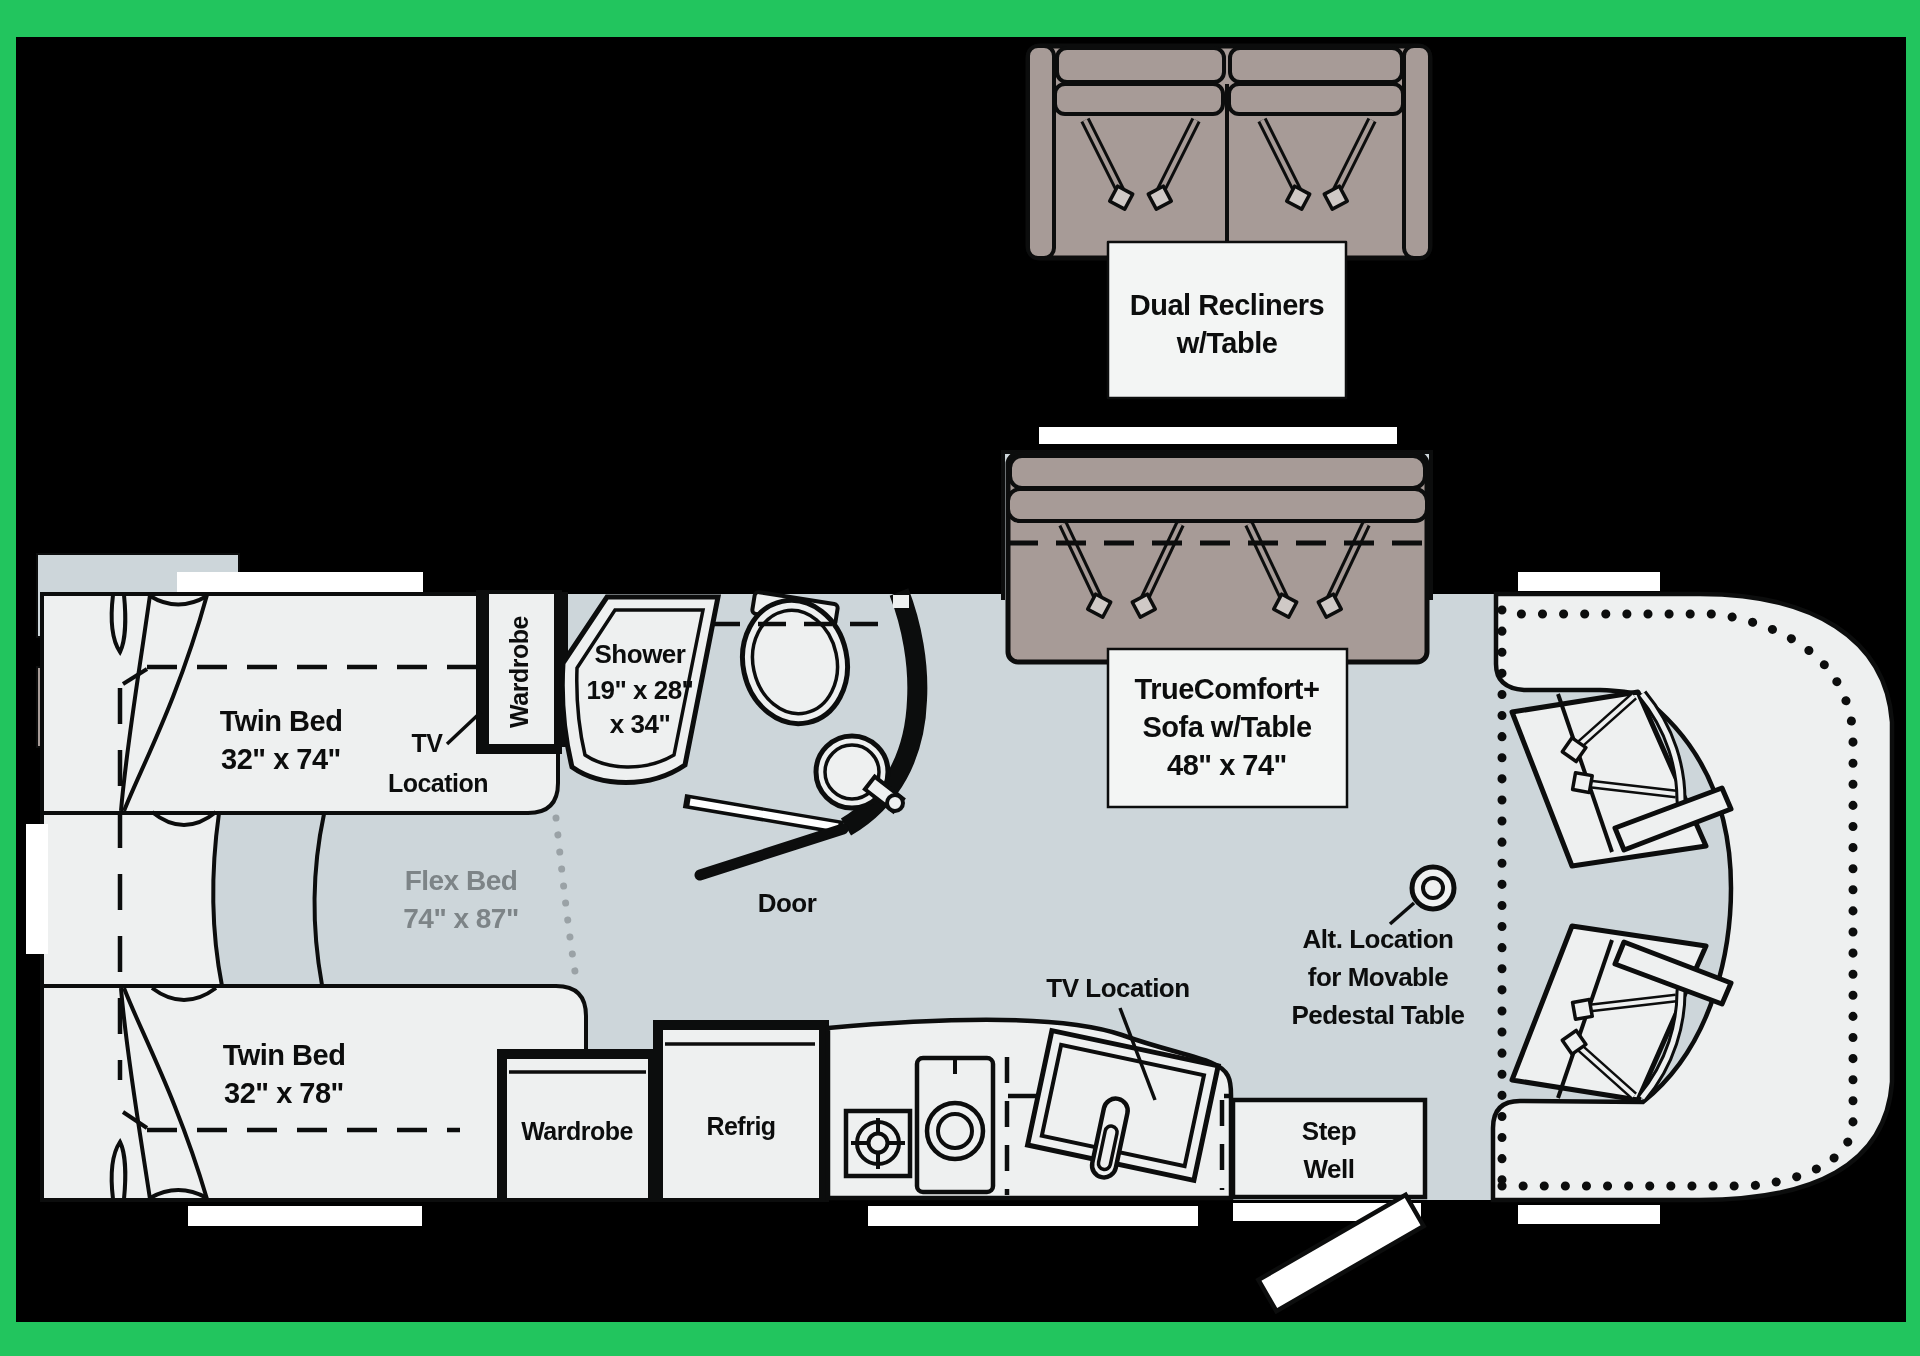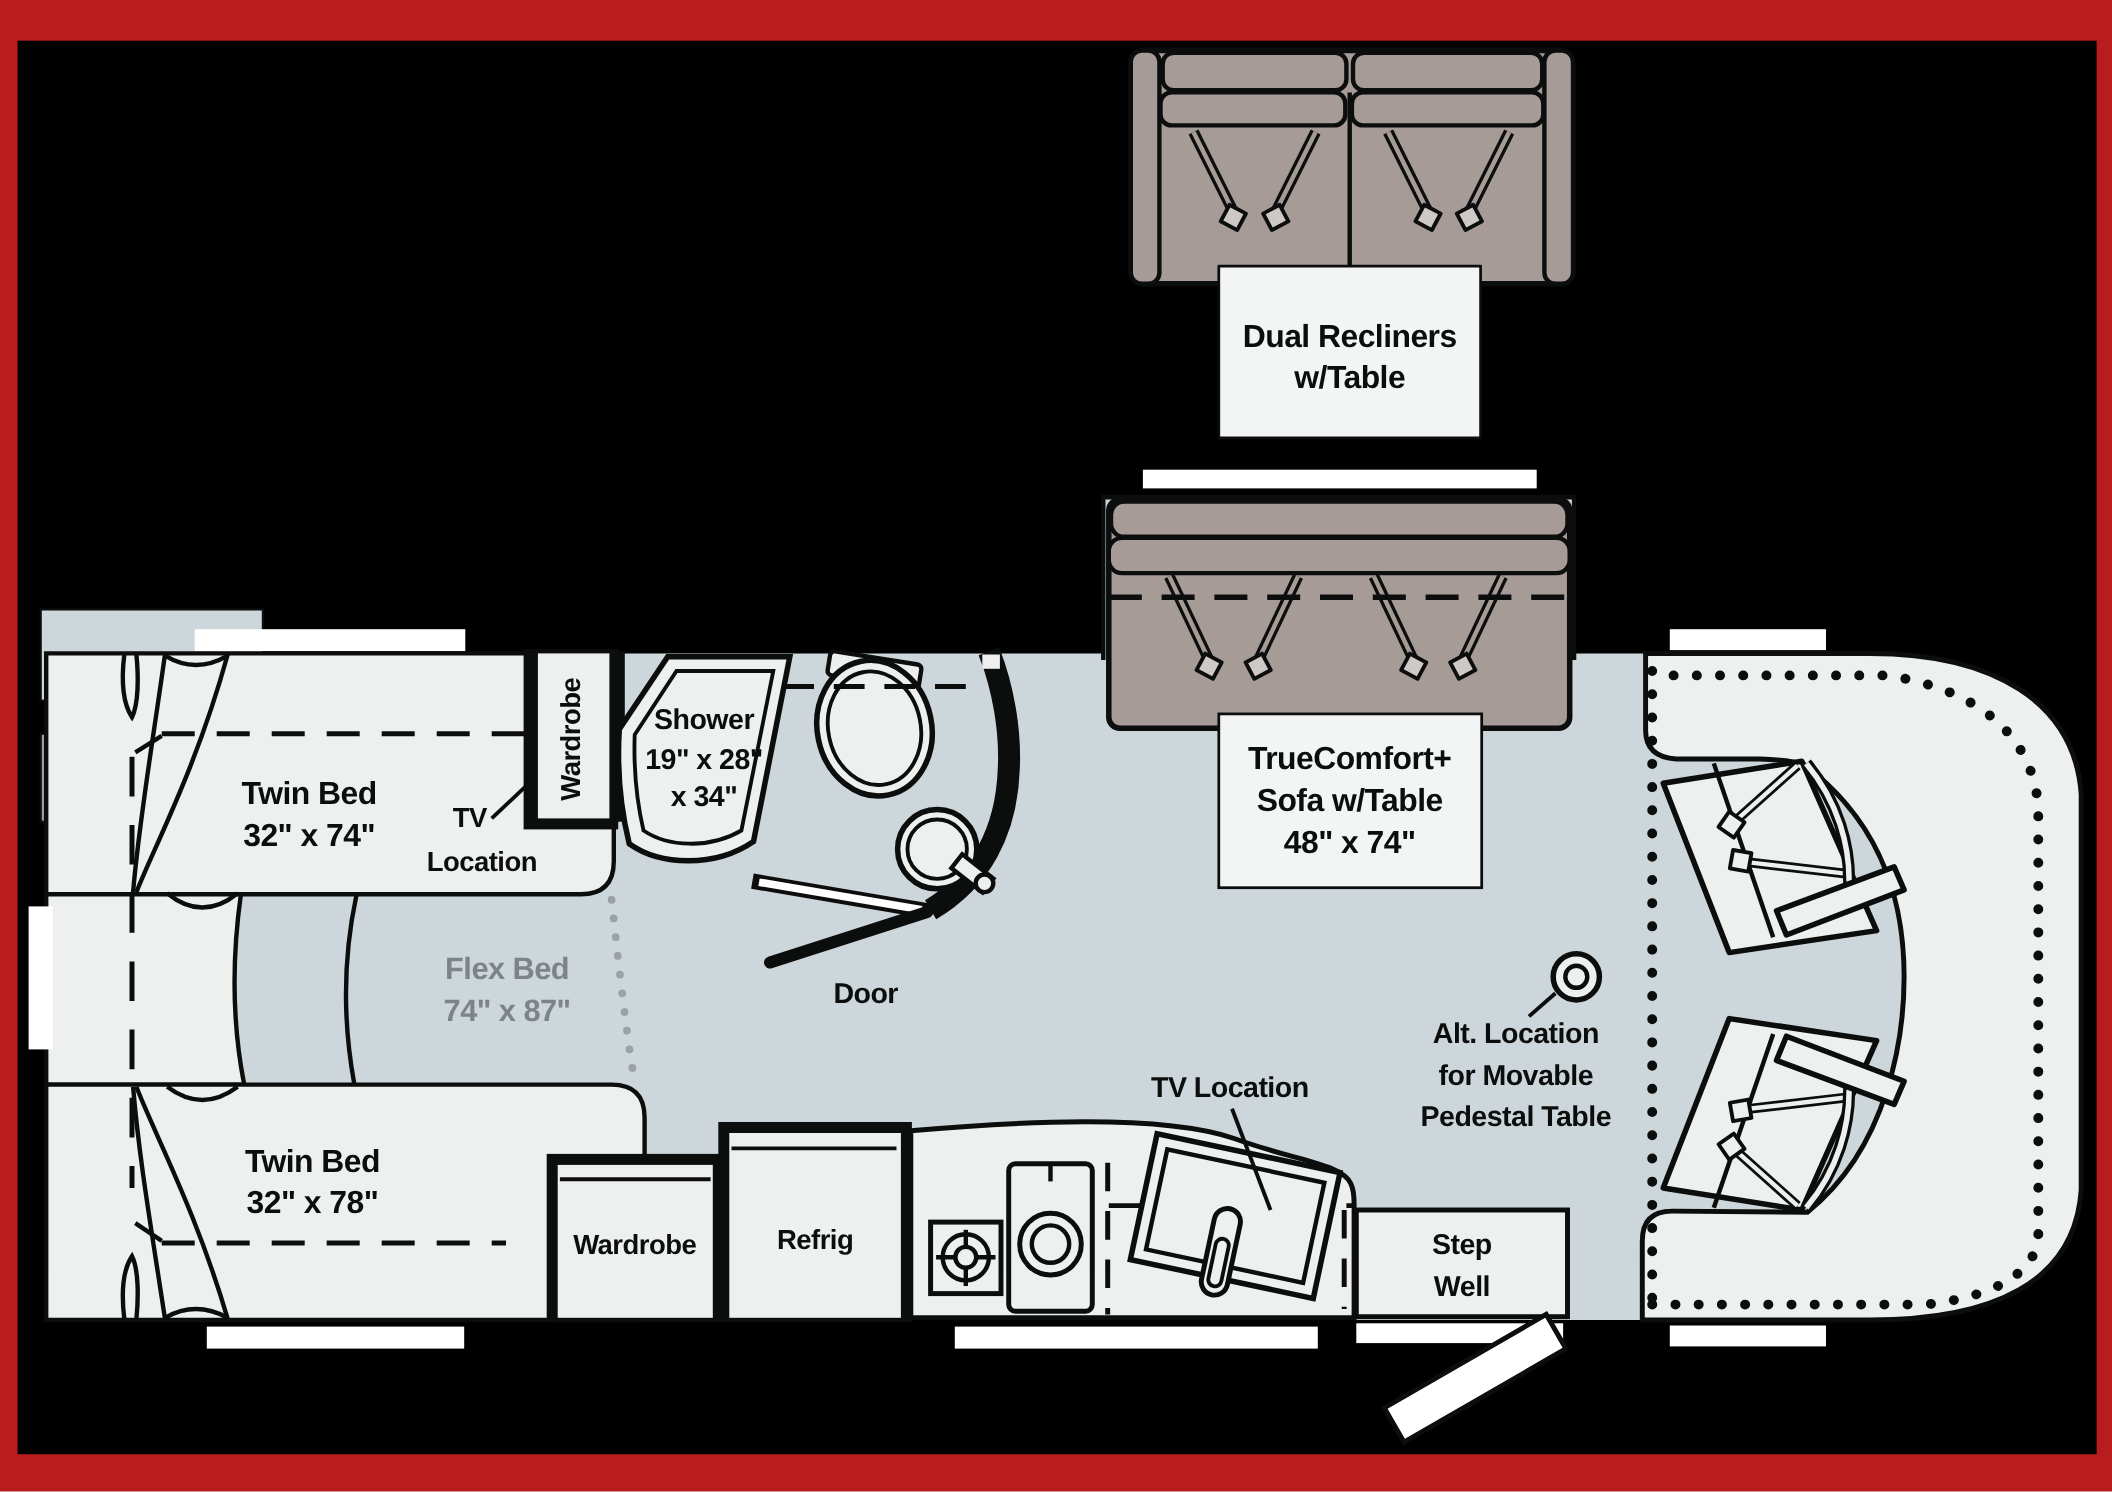--- a/index.html
+++ b/index.html
@@ -1,16 +1,16 @@
 <!DOCTYPE html>
 <html><head>
 <meta charset="utf-8">
 <style>
   html,body{margin:0;padding:0;background:#ffffff;}
-  .page{position:relative;width:1920px;height:1356px;background:#b91c1c;overflow:hidden;}
+  .page{position:relative;width:1920px;height:1356px;background:#22c55e;overflow:hidden;}
   svg{position:absolute;left:0;top:0;}
   text{font-family:"Liberation Sans","DejaVu Sans",sans-serif;font-weight:bold;fill:#0c0d0d;letter-spacing:-0.5px;}
   .lbl28{font-size:29px;}
   .lbl26{font-size:26px;}
   .lbl25{font-size:25px;}
   .flex-lbl{fill:#7d8487;font-size:28px;}
 </style>
 </head>
 <body>
 

